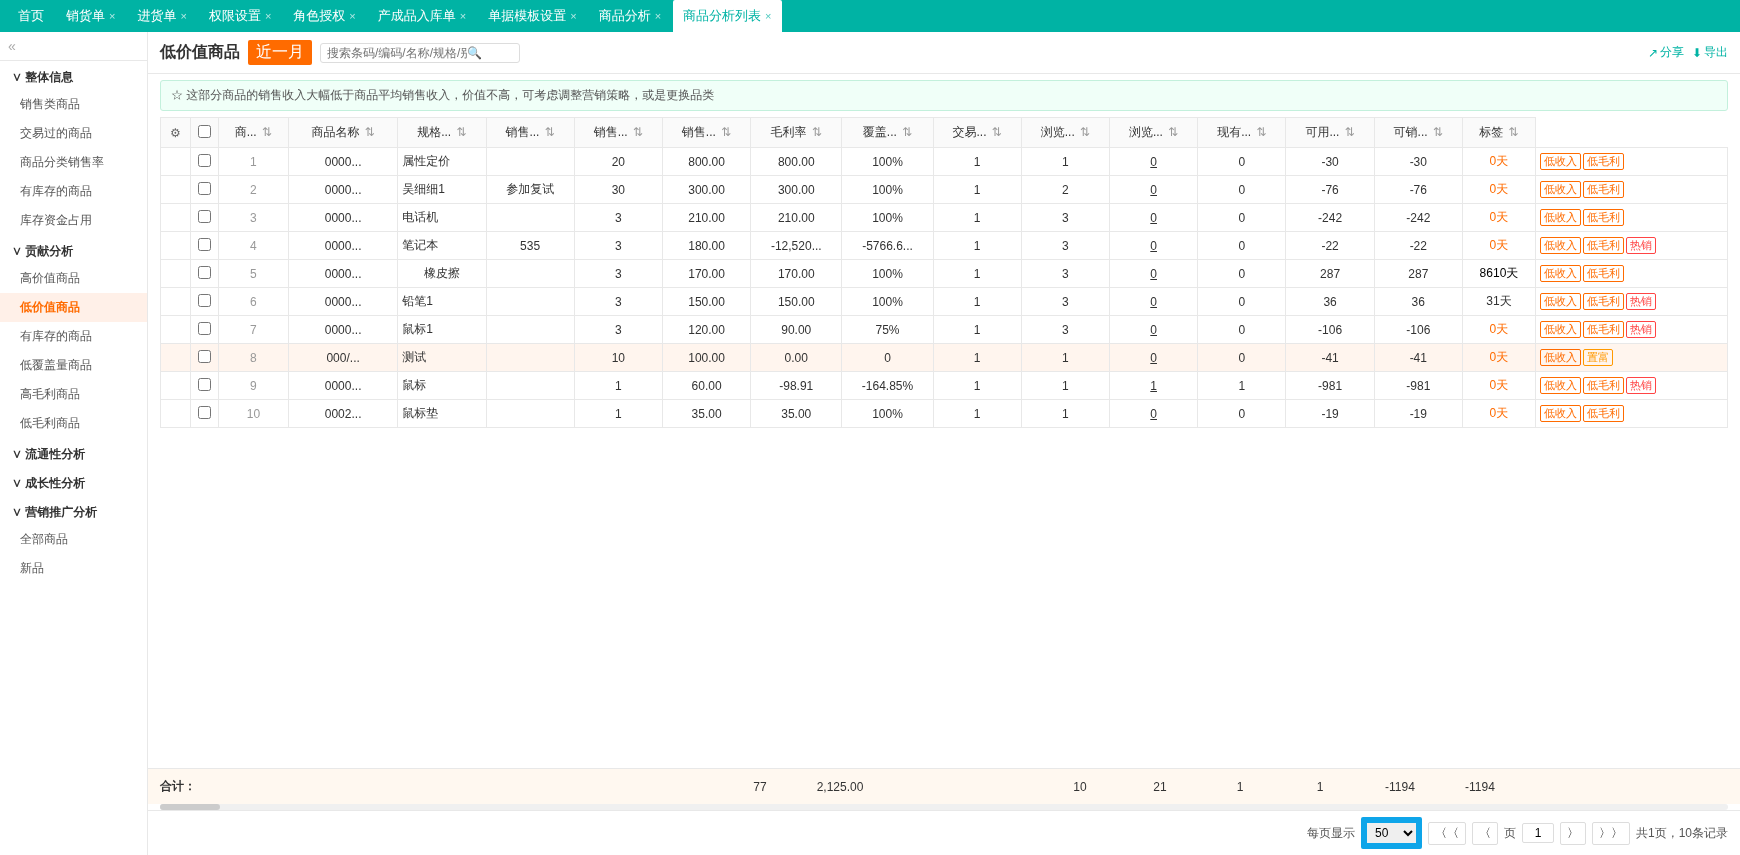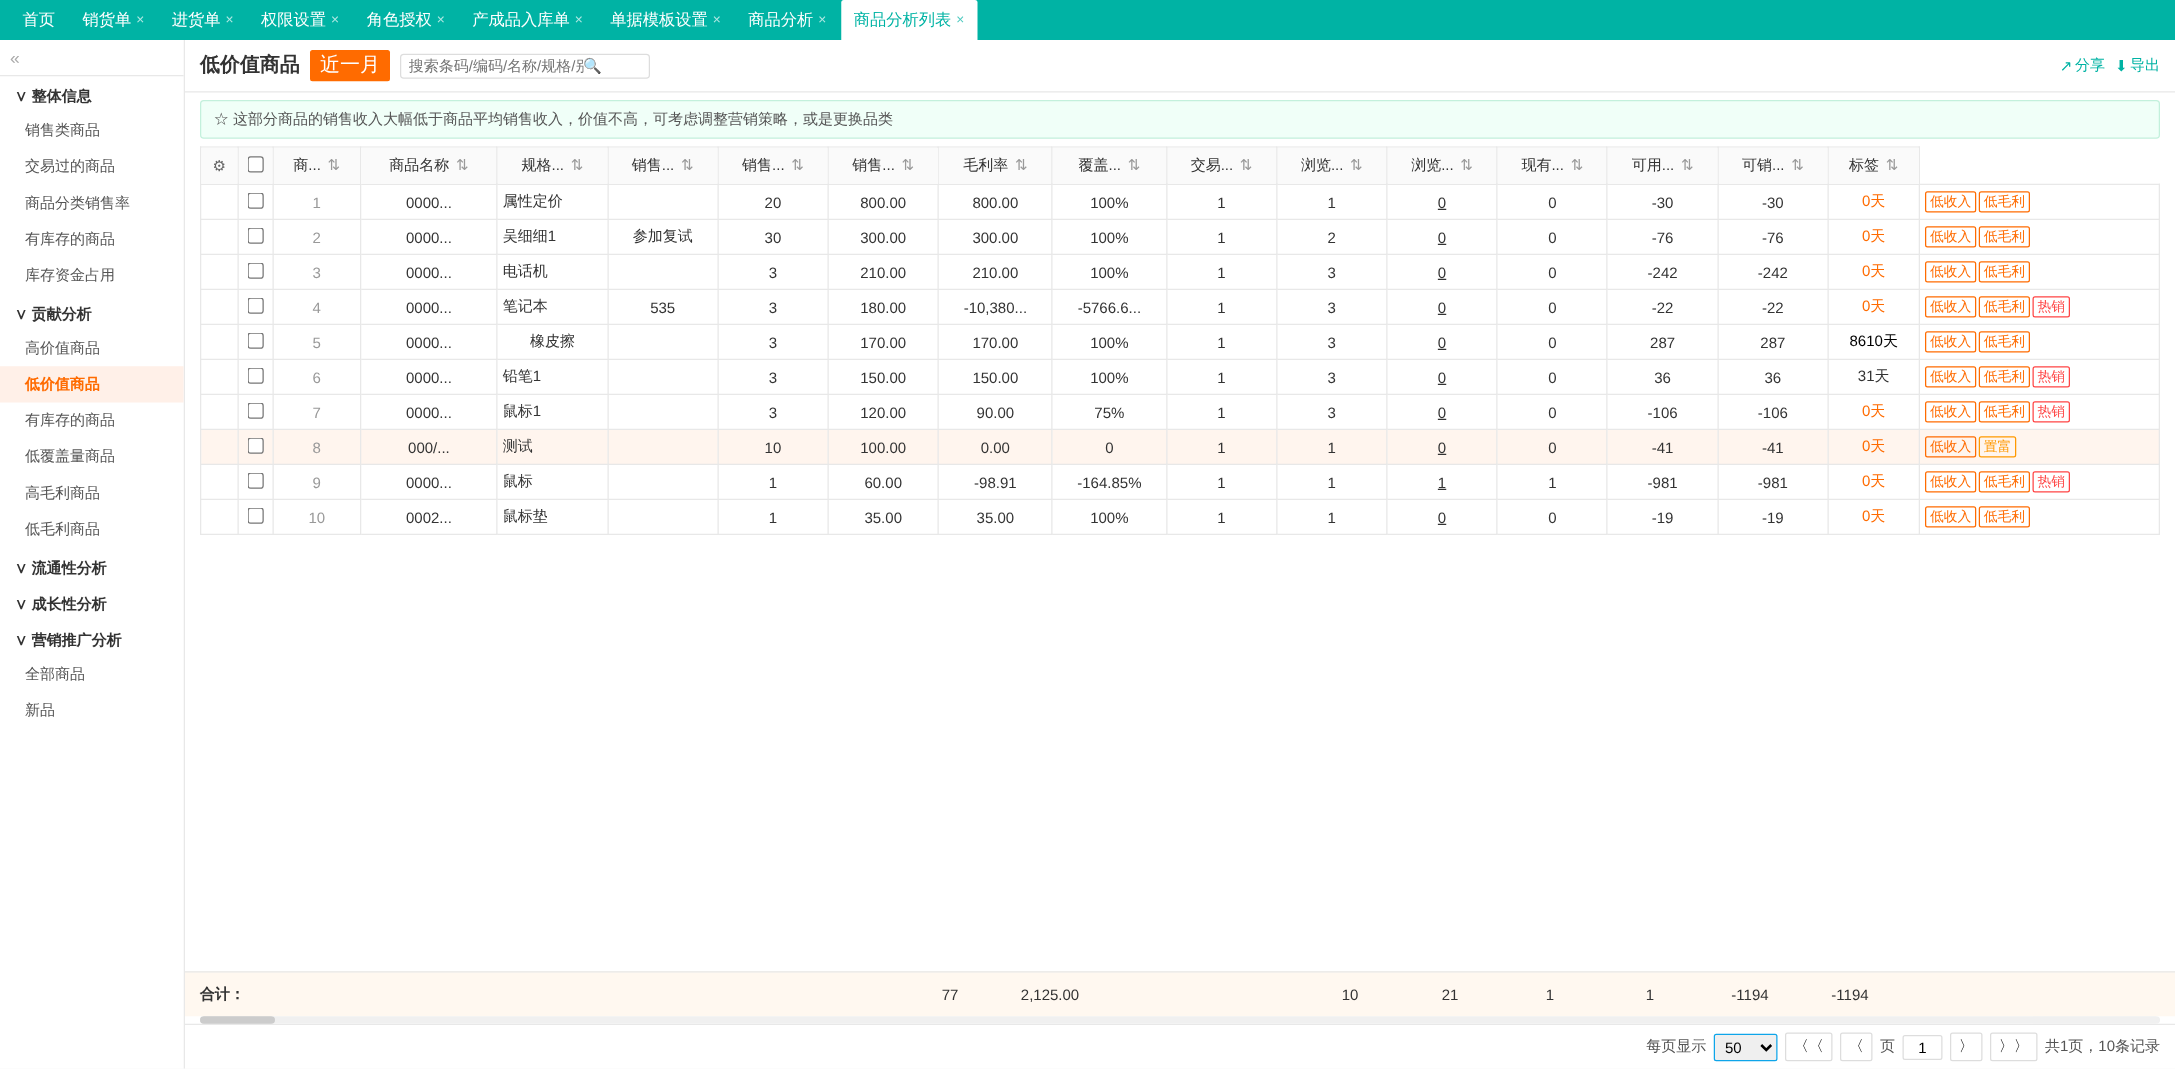--- a/index.html
+++ b/index.html
@@ -220,21 +220,21 @@
       display: flex;
       align-items: center;
       justify-content: flex-end;
       padding: 6px 12px;
       border-top: 1px solid #e8e8e8;
       gap: 6px;
       font-size: 12px;
       color: #555;
     }
     .page-size-select {
-      border: 1px solid #0ea5e9;
+      border: 6px solid #0ea5e9;
       border-radius: 2px;
       padding: 2px 4px;
       font-size: 12px;
     }
     .page-btn {
       border: 1px solid #ddd;
       background: #fff;
       padding: 2px 6px;
       cursor: pointer;
       border-radius: 2px;
@@ -415,21 +415,21 @@
   </tr>
             <tr>
     <td></td>
     <td class="checkbox-cell"><input type="checkbox" style=""></td>
     <td style="color:#999;">4</td>
     <td>0000...</td>
     <td style="text-align:left;font-family:Liberation Serif, serif;">笔记本</td>
     <td>535</td>
     <td>3</td>
     <td>180.00</td>
-    <td>-10,380...</td>
+    <td>-12,520...</td>
     <td>-5766.6...</td>
     <td>1</td>
     <td>3</td>
     <td><span class="underline">0</span></td>
     <td>0</td>
     <td>-22</td>
     <td>-22</td>
     <td style="color:#ff6b00;">0天</td>
     <td style="text-align:left; min-width:120px;"><span class="tag tag-low-income">低收入</span><span class="tag tag-low-margin">低毛利</span><span class="tag tag-hot">热销</span></td>
   </tr>

